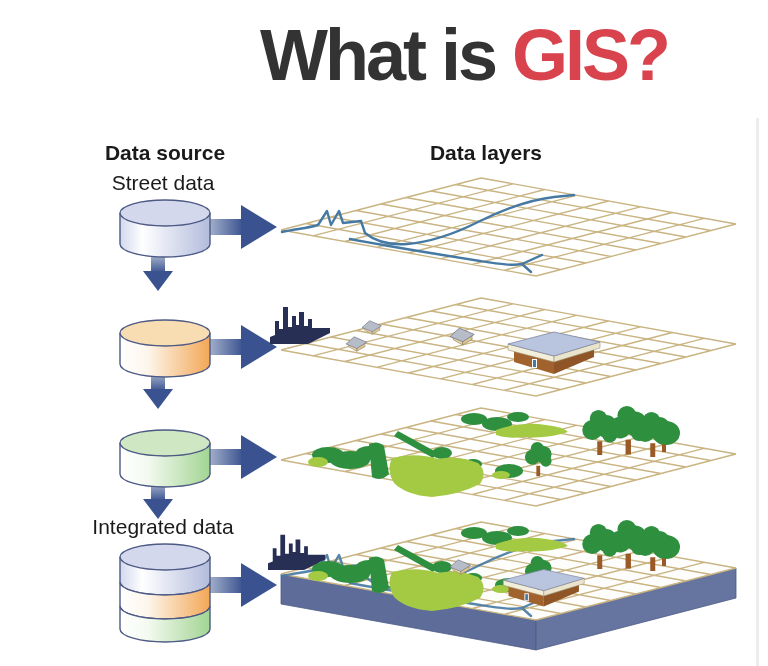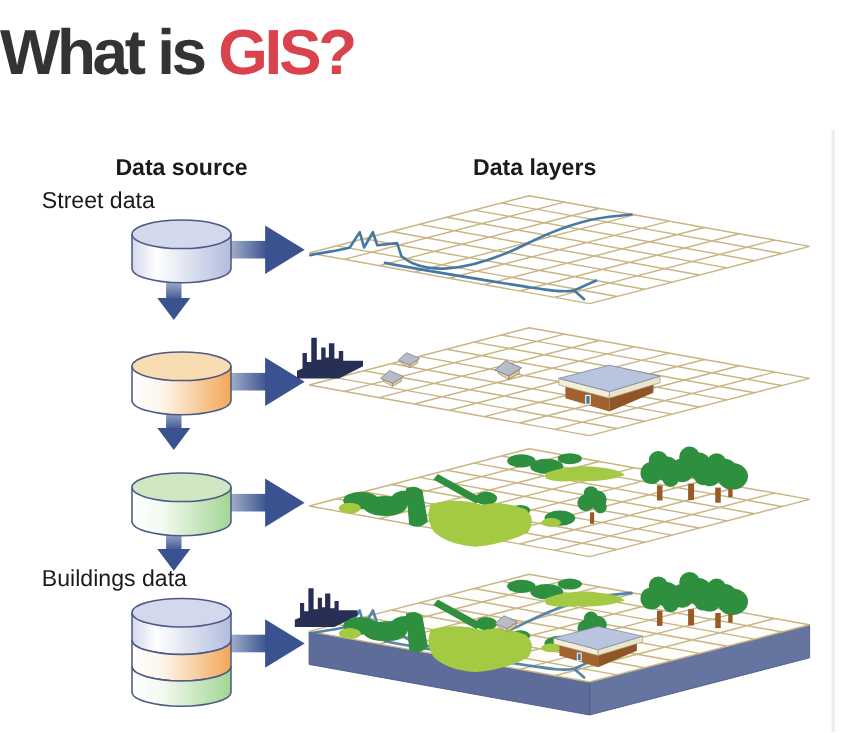--- a/index.html
+++ b/index.html
@@ -2,34 +2,34 @@
 <html style="--c-background: #ffffff; --c-title-text: #333333; --c-title-accent: #d8434e; --c-label-text: #1a1a1a; --c-grid: #c9b482; --c-street: #4579a4; --c-arrow-dark: #3a5390; --c-arrow-light: #c7cfdf; --c-outline: #4d5a85; --c-cyl-blue-top: #d3d8ec; --c-cyl-blue: #b2bcdc; --c-cyl-orange-top: #f8dcb2; --c-cyl-orange: #f3a756; --c-cyl-green-top: #cfe7c2; --c-cyl-green: #a2d593; --c-factory: #272f55; --c-veg-dark: #2e8f3f; --c-veg-light: #a4ca43; --c-trunk: #9a5a28; --c-house-wall: #ecd8ab; --c-house-roof: #b6bcc8; --c-building-roof: #b9c4de; --c-building-wall: #a2622e; --c-building-trim: #f3eeda; --c-block-side: #5d6c98;"><head>
 <meta charset="utf-8">
 <style>
   html,body{margin:0;padding:0;background:#fff;}
   .canvas{
     position:relative;width:768px;height:666px;overflow:hidden;
     background:var(--c-background,#fff);
     font-family:"Liberation Sans","DejaVu Sans",sans-serif;
   }
   .title{
-    position:absolute;left:0;top:18px;width:668px;text-align:left;
-    font-size:58px;line-height:1.05;font-weight:800;letter-spacing:-3px;
+    position:absolute;left:0;top:18px;width:668px;text-align:right;
+    font-size:72px;line-height:1.05;font-weight:800;letter-spacing:-3px;
     color:var(--c-title-text,#333);margin:0;
   }
   .title .accent{color:var(--c-title-accent,#d8434e);}
   .col-header{
     position:absolute;top:141px;font-size:21px;font-weight:700;
     color:var(--c-label-text,#111);text-align:center;width:250px;
   }
   .col-header.source{left:40px;}
   .col-header.layers{left:361px;}
   .row-label{
     position:absolute;font-size:21px;color:var(--c-label-text,#111);
-    width:250px;left:38px;font-weight:400;
+    text-align:center;width:250px;left:38px;font-weight:400;
   }
   .abs{position:absolute;}
   svg{display:block;overflow:visible;}
   .defs-holder{position:absolute;width:0;height:0;overflow:hidden;}
   .edge-artifact{position:absolute;right:9px;top:118px;height:548px;width:3px;
     background:#dedede;opacity:.55;}
 </style>
 </head>
 <body>
 
@@ -182,21 +182,21 @@
   </svg>
   <svg class="abs" style="left:118px;top:428px" width="94" height="62" viewBox="0 0 94 62">
     <path d="M2,15 L2,46 A45 13 0 0 0 92,46 L92,15" fill="url(#gradCylGreen)" stroke="var(--c-outline,#4d5a85)" stroke-width="1.4"></path>
     <ellipse cx="47" cy="15" rx="45" ry="13" fill="var(--c-cyl-green-top,#cfe7c2)" stroke="var(--c-outline,#4d5a85)" stroke-width="1.4"></ellipse>
   </svg>
   <svg class="abs" style="left:266px;top:398px" width="500" height="130" viewBox="0 0 500 130">
     <path class="grid-path" fill="none" stroke="var(--c-grid,#c9b482)" stroke-width="1.3" d="M15.0,62.0L270.0,108.0M15.0,62.0L215.0,10.0M40.0,55.5L295.0,101.5M46.9,67.8L246.9,15.8M65.0,49.0L320.0,95.0M78.8,73.5L278.8,21.5M90.0,42.5L345.0,88.5M110.6,79.3L310.6,27.3M115.0,36.0L370.0,82.0M142.5,85.0L342.5,33.0M140.0,29.5L395.0,75.5M174.4,90.8L374.4,38.8M165.0,23.0L420.0,69.0M206.3,96.5L406.3,44.5M190.0,16.5L445.0,62.5M238.1,102.3L438.1,50.3M215.0,10.0L470.0,56.0M270.0,108.0L470.0,56.0"></path>
     <use href="#veg-art"></use>
   </svg>
 
-  <div class="row-label" style="top:515px">Buildings data</div>
+  <div class="row-label" style="top:515px">Integrated data</div>
   <svg class="abs" style="left:198px;top:561px" width="80" height="48" viewBox="0 0 80 48">
     <rect x="0" y="16" width="45" height="16" fill="url(#gradShaftH)"></rect>
     <polygon points="43,2 79,24 43,46" fill="var(--c-arrow-dark,#3a5390)"></polygon>
   </svg>
   <svg class="abs" style="left:118px;top:543px" width="94" height="102" viewBox="0 0 94 102">
     <path d="M2,14 L2,39 A45 13 0 0 0 92,39 L92,14" fill="url(#gradCylBlue)" stroke="var(--c-outline,#4d5a85)" stroke-width="1.4"></path>
     <path d="M2,39 A45 13 0 0 0 92,39 L92,63 A45 13 0 0 1 2,63 Z" fill="url(#gradCylOrange)" stroke="var(--c-outline,#4d5a85)" stroke-width="1.4"></path>
     <path d="M2,63 A45 13 0 0 0 92,63 L92,86 A45 13 0 0 1 2,86 Z" fill="url(#gradCylGreen)" stroke="var(--c-outline,#4d5a85)" stroke-width="1.4"></path>
     <ellipse cx="47" cy="14" rx="45" ry="13" fill="var(--c-cyl-blue-top,#d3d8ec)" stroke="var(--c-outline,#4d5a85)" stroke-width="1.4"></ellipse>
   </svg>

